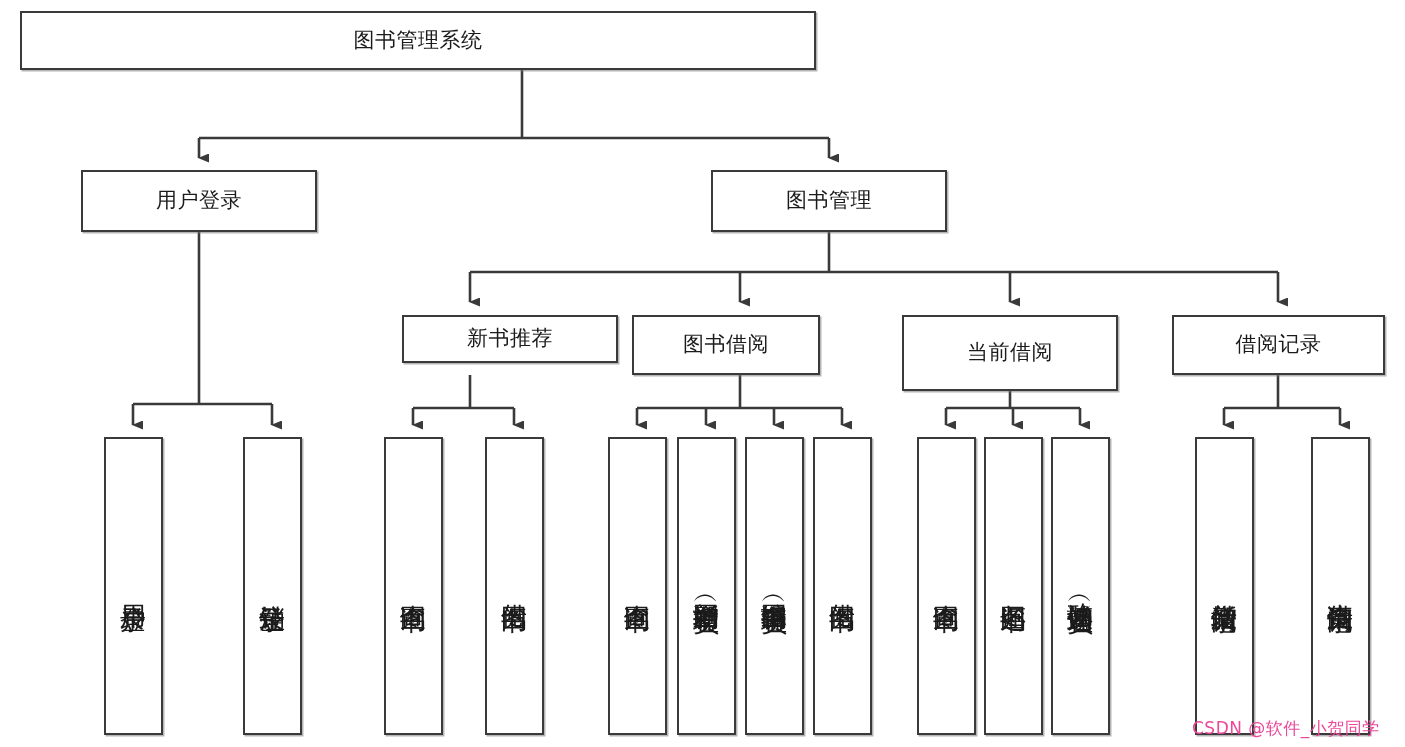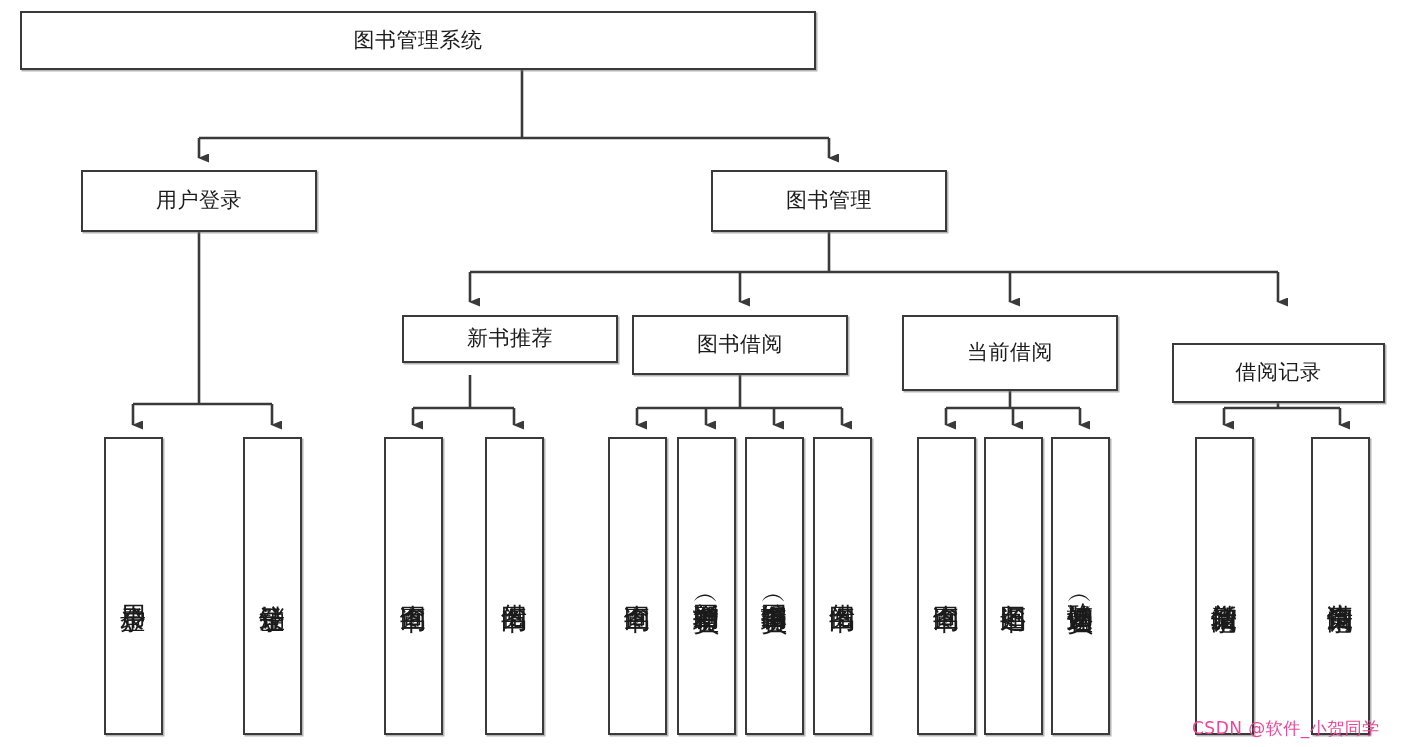--- a/index.html
+++ b/index.html
@@ -109,27 +109,27 @@
   <div class="node h" style="left:81px;top:170px;width:236px;height:62px;">
     <span class="lbl">用户登录</span>
   </div>
   <div class="node h" style="left:711px;top:170px;width:236px;height:62px;">
     <span class="lbl">图书管理</span>
   </div>
 
   <div class="node h" style="left:362px;top:315px;width:216px;height:48px;margin-left:40px;">
     <span class="lbl">新书推荐</span>
   </div>
-  <div class="node h" style="left:632px;top:315px;width:216px;height:60px;">
+  <div class="node h" style="left:632px;top:315px;width:188px;height:60px;">
     <span class="lbl">图书借阅</span>
   </div>
   <div class="node h" style="left:902px;top:315px;width:216px;height:76px;">
     <span class="lbl">当前借阅</span>
   </div>
-  <div class="node h" style="left:1172px;top:315px;width:213px;height:60px;margin-top:28px;">
+  <div class="node h" style="left:1172px;top:315px;width:213px;height:60px;">
     <span class="lbl">借阅记录</span>
   </div>
 
   <div class="node leaf" style="left:104px;top:437px;width:59px;height:298px;">
     <span class="lbl">用户登录</span>
   </div>
   <div class="node leaf" style="left:243px;top:437px;width:59px;height:298px;">
     <span class="lbl">注销登录</span>
   </div>
 

